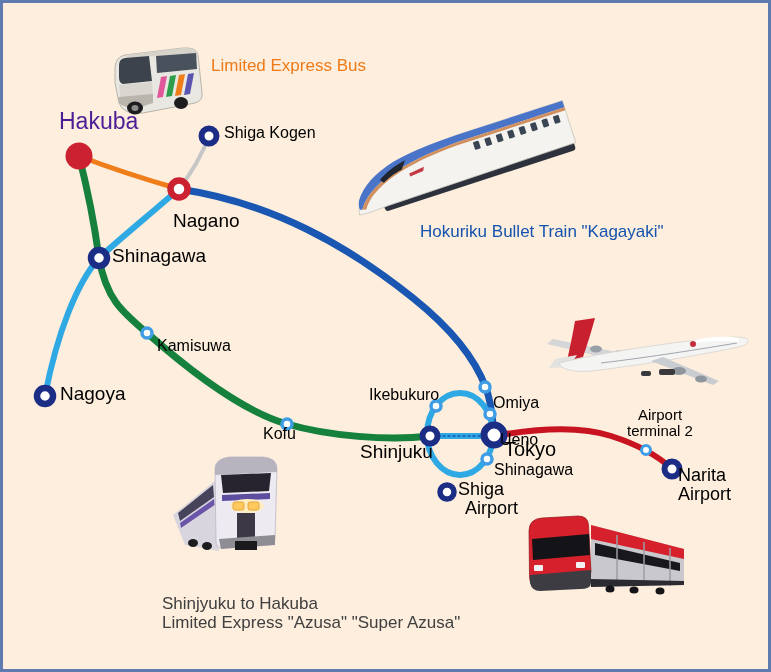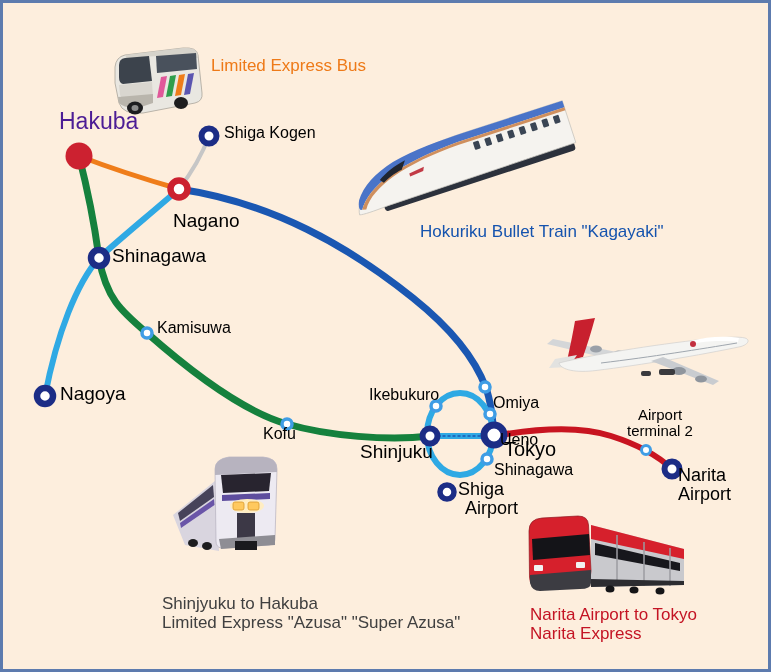--- a/index.html
+++ b/index.html
@@ -160,21 +160,21 @@
       <path d="M8 66 L69 61 L69 74 Q69 80 58 80 L18 82 Q10 82 8 74 Z" fill="#3c3c42"></path>
     </g>
   </svg>
 
   <div class="labels">
 
     <div class="lbl lbl-hakuba" style="left:56px;top:106px;">Hakuba</div>
     <div class="lbl lbl-minor" style="left:221px;top:122px;">Shiga Kogen</div>
     <div class="lbl lbl-major" style="left:163px;top:208px;margin-left:7px;">Nagano</div>
     <div class="lbl lbl-major" style="left:109px;top:243px;">Shinagawa</div>
-    <div class="lbl lbl-minor" style="left:154px;top:317px;text-align:center;">Kamisuwa</div>
+    <div class="lbl lbl-minor" style="left:154px;top:335px;text-align:center;">Kamisuwa</div>
     <div class="lbl lbl-major" style="left:57px;top:381px;">Nagoya</div>
     <div class="lbl lbl-minor" style="left:260px;top:423px;">Kofu</div>
     <div class="lbl lbl-major" style="left:357px;top:439px;">Shinjuku</div>
     <div class="lbl lbl-minor" style="left:366px;top:384px;">Ikebukuro</div>
     <div class="lbl lbl-minor" style="left:490px;top:372px;margin-top:20px;">Omiya</div>
     <div class="lbl lbl-minor" style="left:497px;top:401px;margin-top:28px;">Ueno</div>
     <div class="lbl lbl-tokyo" style="left:501px;top:436px;text-align:right;">Tokyo</div>
     <div class="lbl lbl-minor" style="left:491px;top:459px;">Shinagawa</div>
 
     <div class="lbl lbl-mid" style="left:455px;top:477px;">
@@ -198,19 +198,15 @@
 
     <div class="legend legend-kagayaki" style="left:417px;top:219px;">
       <div>Hokuriku Bullet Train "Kagayaki"</div>
     </div>
 
     <div class="legend legend-azusa" style="left:159px;top:563px;">
       <div>Shinjyuku to Hakuba</div>
       <div>Limited Express "Azusa" "Super Azusa"</div>
     </div>
 
-    <div class="legend legend-nex" style="left:527px;top:602px;">
-      <div>Narita Airport to Tokyo</div>
-      <div>Narita Express</div>
-    </div>
 
   </div>
 </div>
 
 </body></html>

